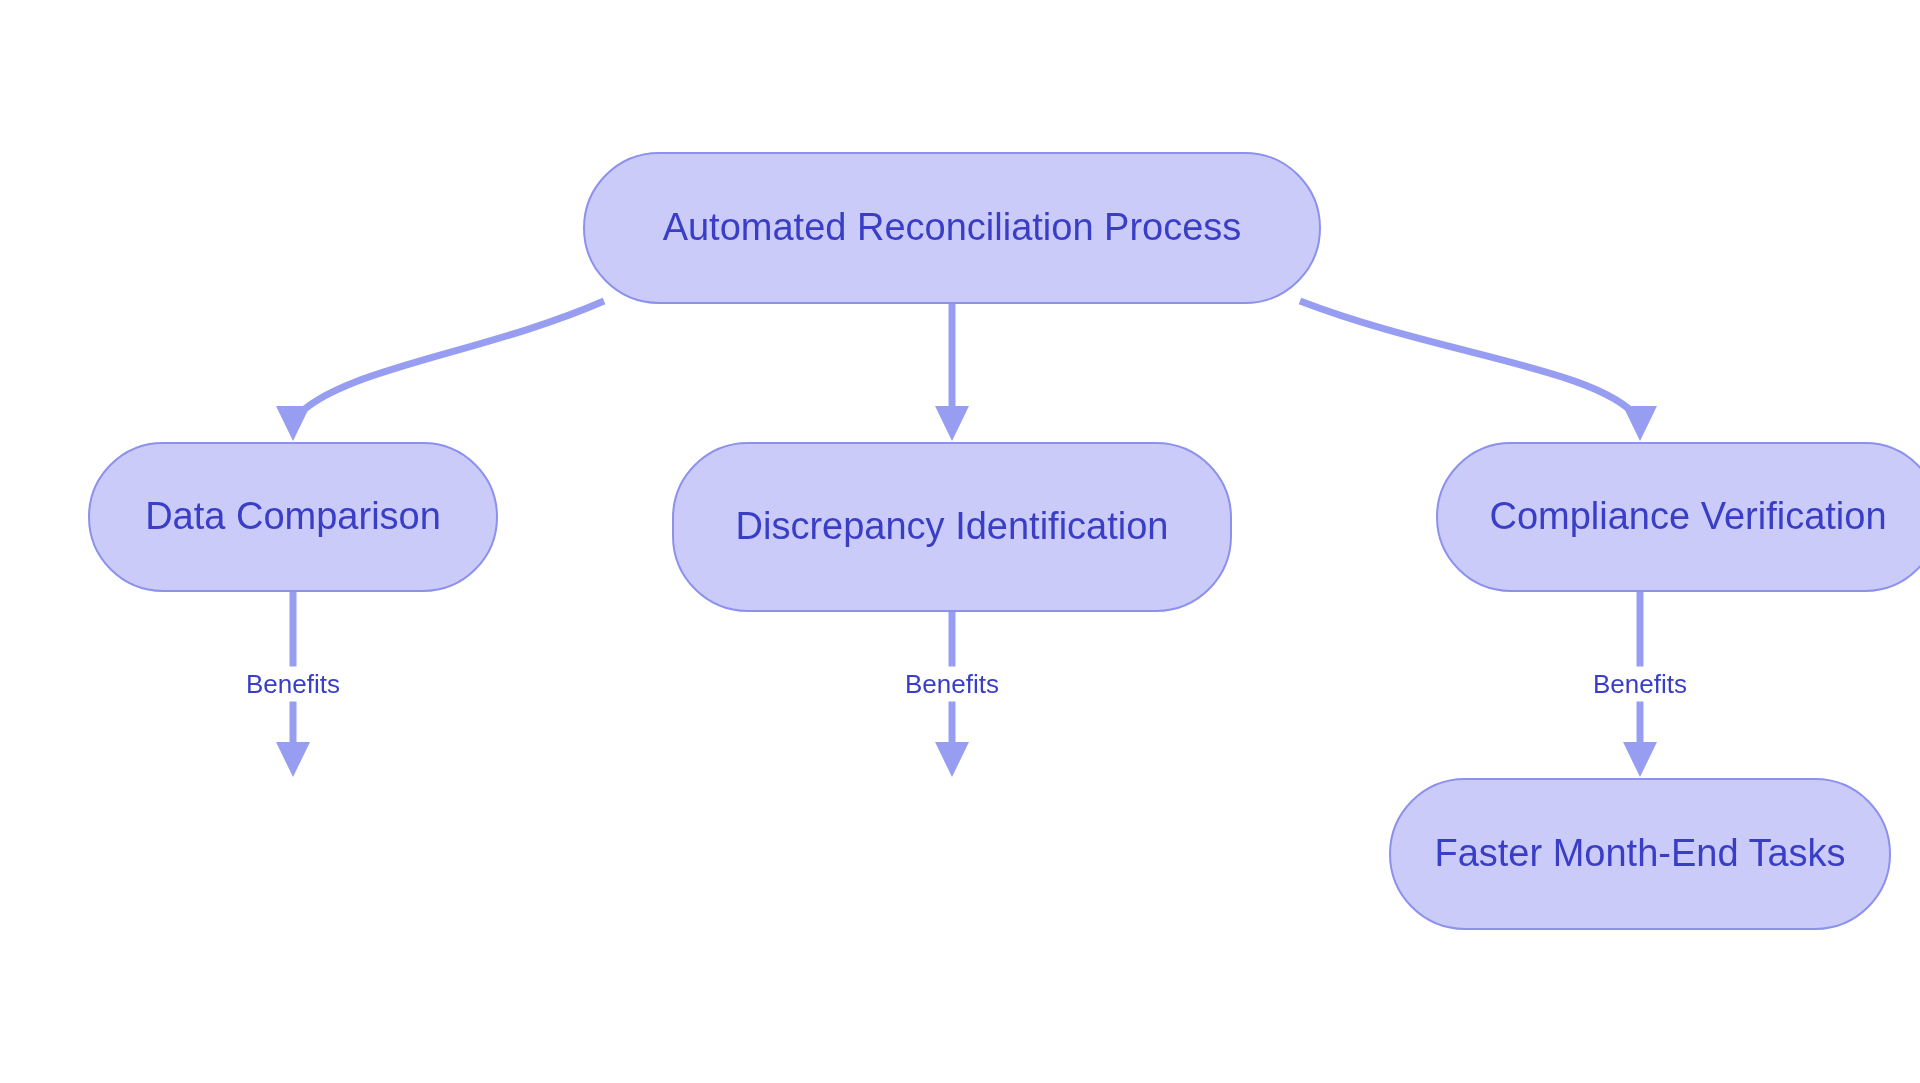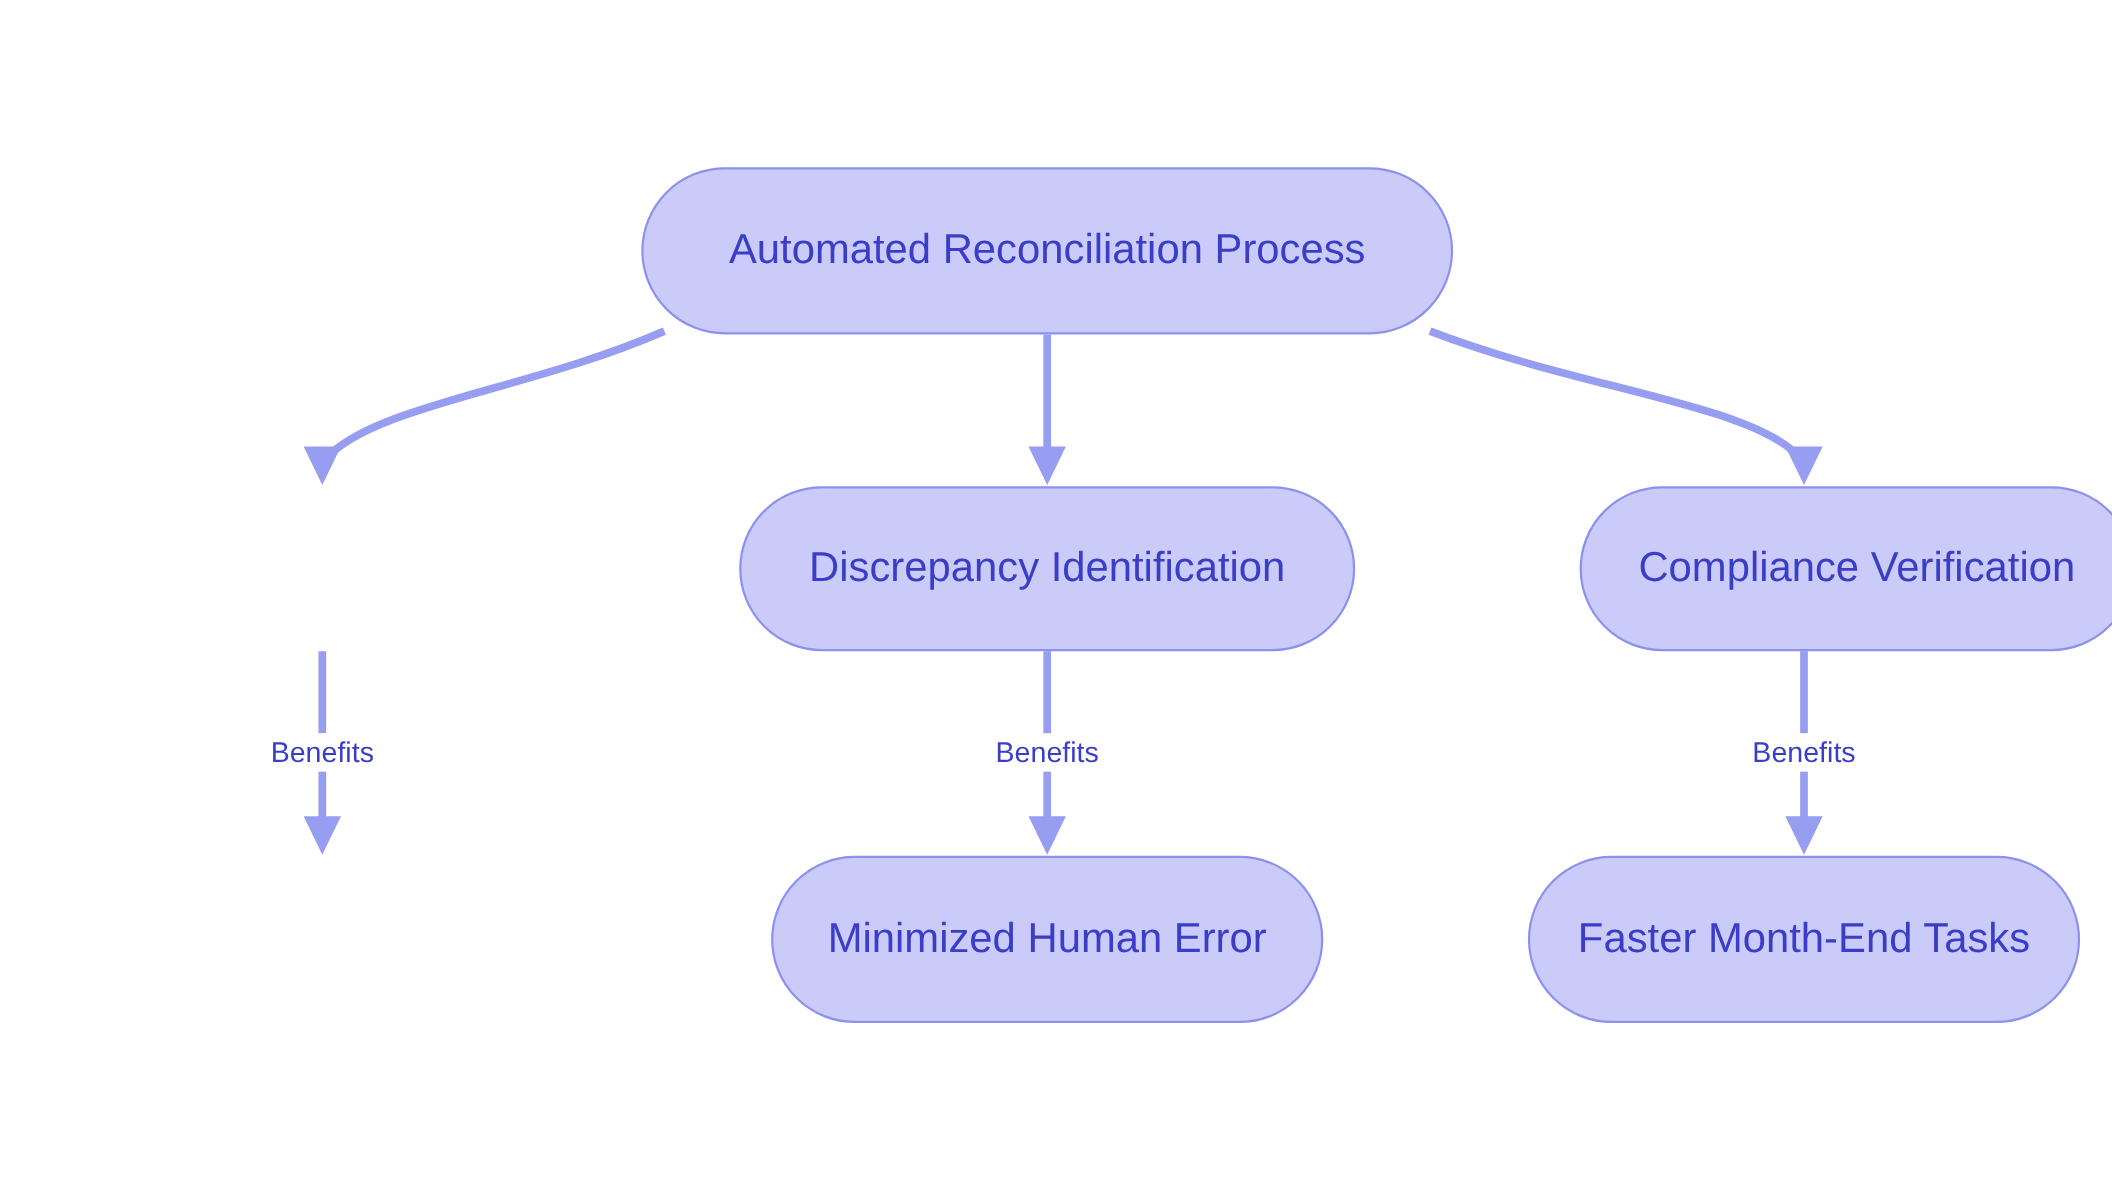--- a/index.html
+++ b/index.html
@@ -41,21 +41,21 @@
     background: var(--node-fill);
     border: 2.5px solid var(--node-border);
     border-radius: 76px;
     color: var(--text);
     font-size: 38px;
     line-height: 1.15;
     white-space: nowrap;
   }
   .n-root        { left: 583px; top: 152px; width: 738px; height: 152px; }
   .n-data        { left:  88px; top: 442px; width: 410px; height: 150px; }
-  .n-discrepancy { left: 672px; top: 442px; width: 560px; height: 150px; }
+  .n-discrepancy { left: 672px; top: 442px; width: 560px; height: 170px; }
   .n-compliance  { left:1436px; top: 442px; width: 504px; height: 150px; }
   .n-reduced     { left:  23px; top: 778px; width: 540px; height: 152px; }
   .n-minimized   { left: 701px; top: 778px; width: 502px; height: 152px; }
   .n-faster      { left:1389px; top: 778px; width: 502px; height: 152px; }
   .edge-label {
     position: absolute;
     transform: translate(-50%, -50%);
     background: var(--background);
     color: var(--text);
     font-size: 26px;
@@ -87,27 +87,27 @@
 
     <path class="edge-path" d="M 952 592 L 952 745"></path>
     <polygon class="arrowhead" points="935,742 969,742 952,777"></polygon>
 
     <path class="edge-path" d="M 1640 592 L 1640 745"></path>
     <polygon class="arrowhead" points="1623,742 1657,742 1640,777"></polygon>
   </svg>
 
   <div class="node n-root">Automated Reconciliation Process</div>
 
+  <div class="node n-data">Data Comparison</div>
 
   <div class="node n-discrepancy">Discrepancy Identification</div>
 
   <div class="node n-compliance">Compliance Verification</div>
 
 
-  <div class="node n-minimized">Minimized Human Error</div>
 
   <div class="node n-faster">Faster Month-End Tasks</div>
 
   <div class="edge-label l-benefits-left">Benefits</div>
 
   <div class="edge-label l-benefits-middle">Benefits</div>
 
   <div class="edge-label l-benefits-right">Benefits</div>
 
 </div>

